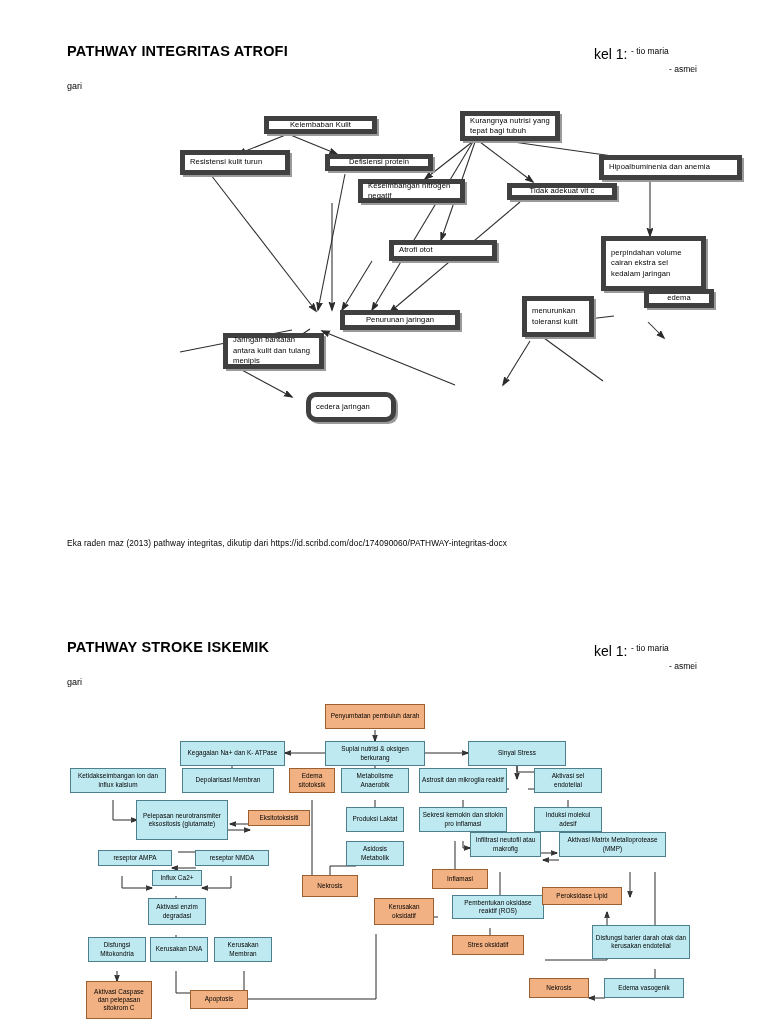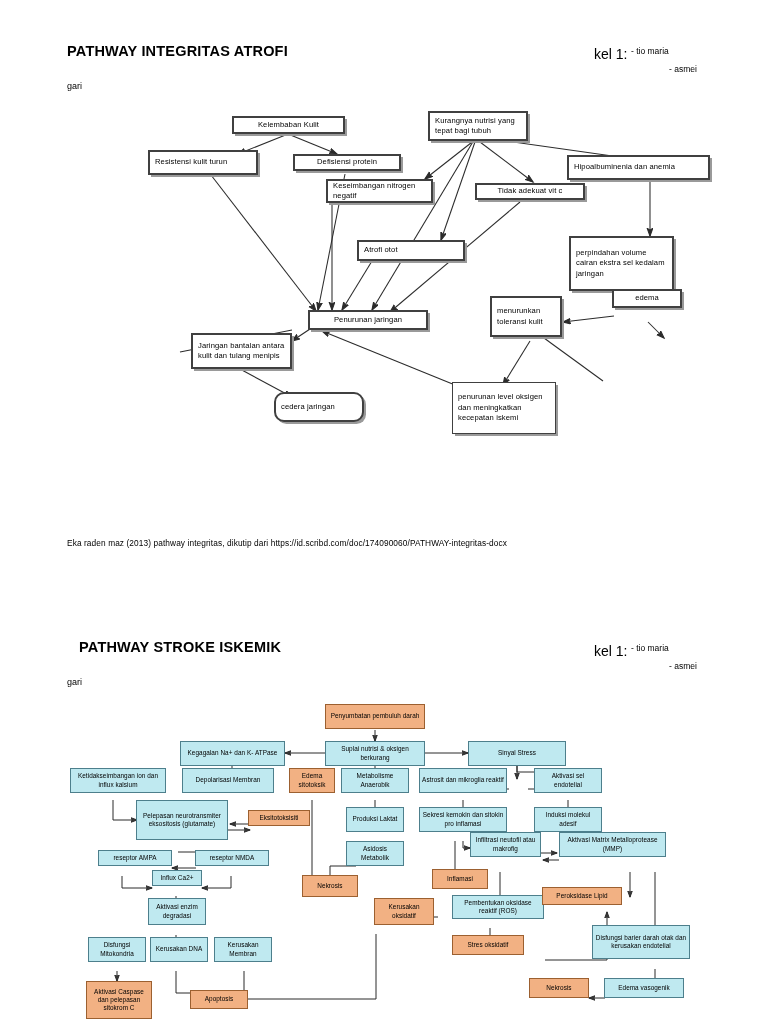--- a/index.html
+++ b/index.html
@@ -23,25 +23,26 @@
 
   
   .canvas{position:absolute;}
   .canvas svg{position:absolute;left:0;top:0;overflow:visible;}
 
   
   .node{
     position:absolute;box-sizing:border-box;
     display:flex;align-items:center;
     background:#fff;
-    border:2px solid #404040;
+    border:5px solid #404040;
     font-size:7.6px;line-height:1.38;
     padding:2px 5px;
     letter-spacing:.1px;
     z-index:3;
+    margin-left:32px;
   }
   .node.center{justify-content:center;text-align:center;}
   .node.shadow{box-shadow:2.5px 2.5px 0 -0.5px #9a9a9a;}
   .node.thick{border-width:1.4px;}
 
   
   .n2{
     position:absolute;box-sizing:border-box;
     display:flex;align-items:center;justify-content:center;text-align:center;
     border:1px solid #4a6b73;
@@ -145,26 +146,25 @@
 
     <div class="node shadow" style="left:490px;top:296px;width:72px;height:41px;">menurunkan toleransi kulit</div>
 
     <div class="node center shadow" style="left:612px;top:289px;width:70px;height:19px;">edema</div>
 
 
     <div class="node shadow" style="left:191px;top:333px;width:101px;height:36px;">Jaringan bantalan antara kulit dan tulang menipis</div>
 
     <div class="node shadow" style="left:274px;top:392px;width:90px;height:30px;border-radius:10px;">cedera jaringan</div>
 
-    <div class="node thick shadow" style="left:452px;top:382px;width:104px;height:52px;">penurunan level oksigen dan meningkatkan kecepatan iskemi</div>
   </div>
 
   <div class="citation" style="left:67px;top:538px;">Eka raden maz (2013) pathway integritas, dikutip dari https://id.scribd.com/doc/174090060/PATHWAY-integritas-docx</div>
 
-  <div class="doc-title" style="left:67px;top:639px;margin-left:12px;">PATHWAY STROKE ISKEMIK</div>
+  <div class="doc-title" style="left:67px;top:639px;">PATHWAY STROKE ISKEMIK</div>
   <div class="kel-label" style="left:594px;top:643px;">kel 1:</div>
   <div class="kel-line" style="left:631px;top:643px;">- tio maria</div>
   <div class="kel-line" style="left:669px;top:661px;">- asmei</div>
   <div class="gari" style="left:67px;top:677px;">gari</div>
 
   <div class="canvas" style="left:0;top:690px;width:768px;height:334px;">
 
     <svg width="768" height="334" viewBox="0 0 768 334">
       <defs>
         <marker id="ah2" markerWidth="8" markerHeight="8" refX="6.4" refY="2.7" orient="auto" markerUnits="strokeWidth">

